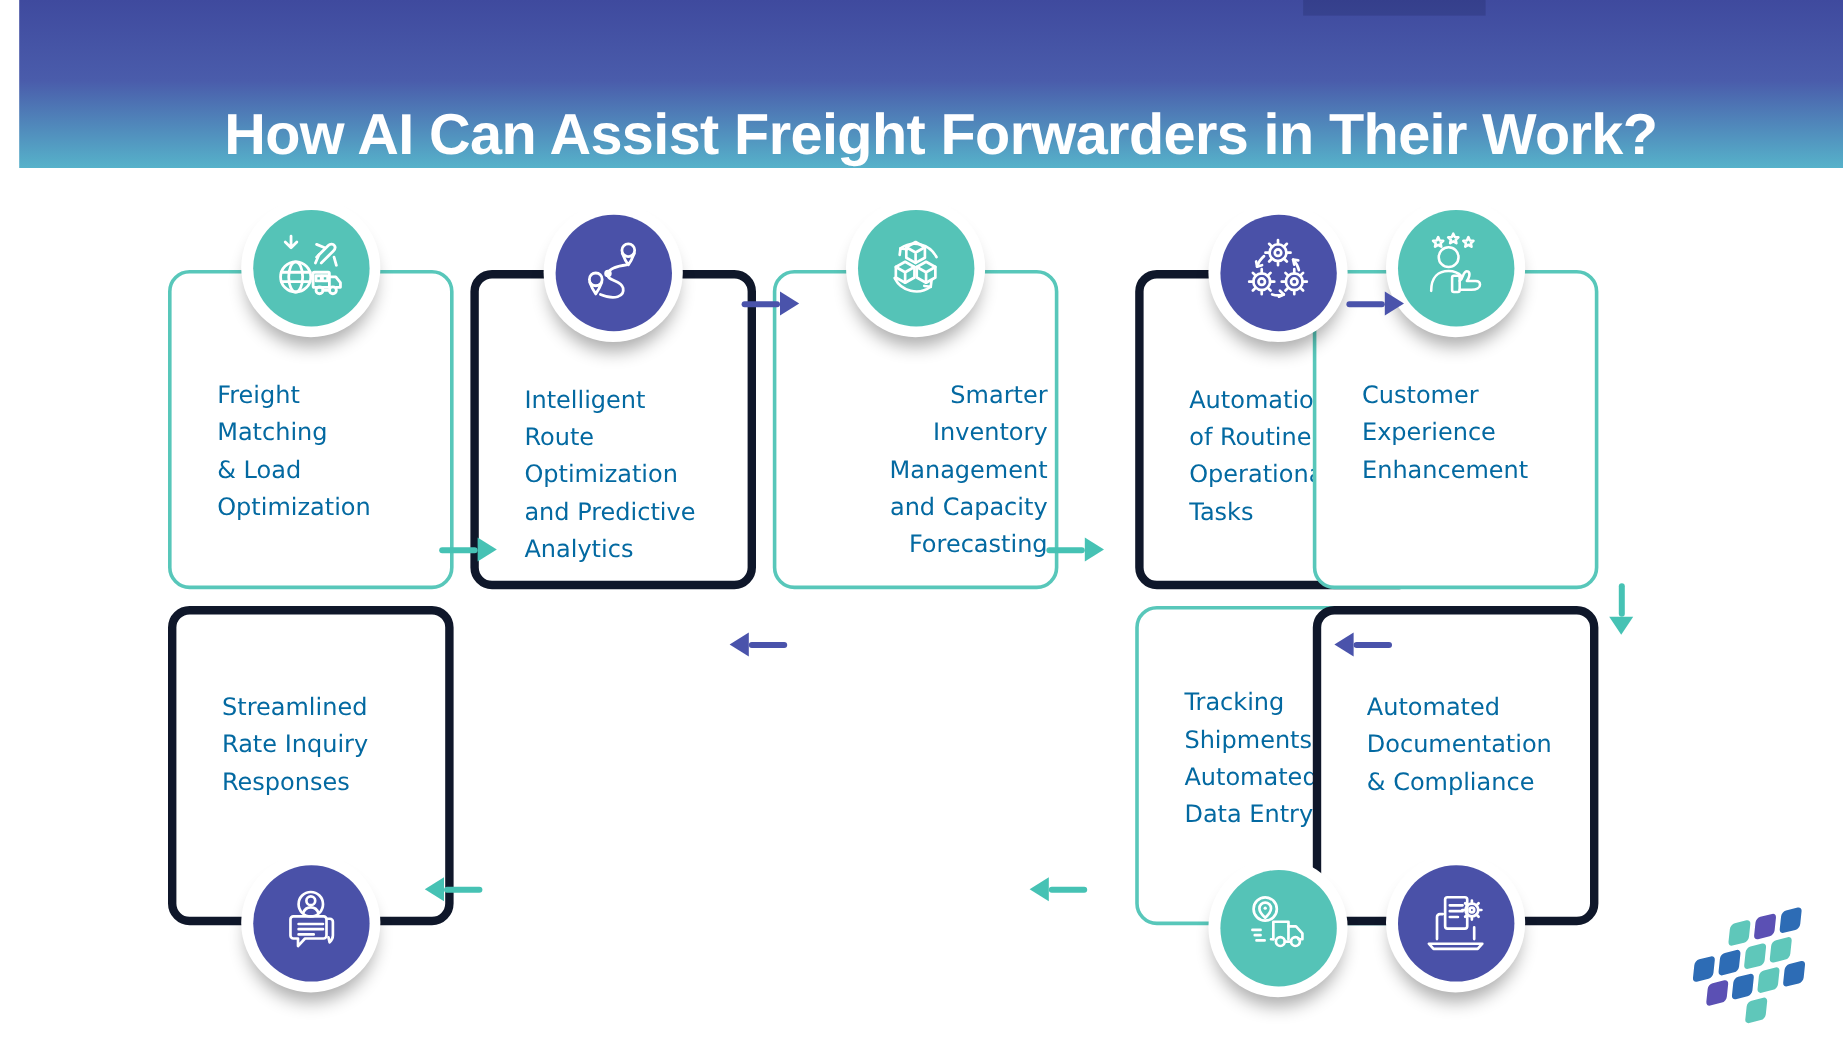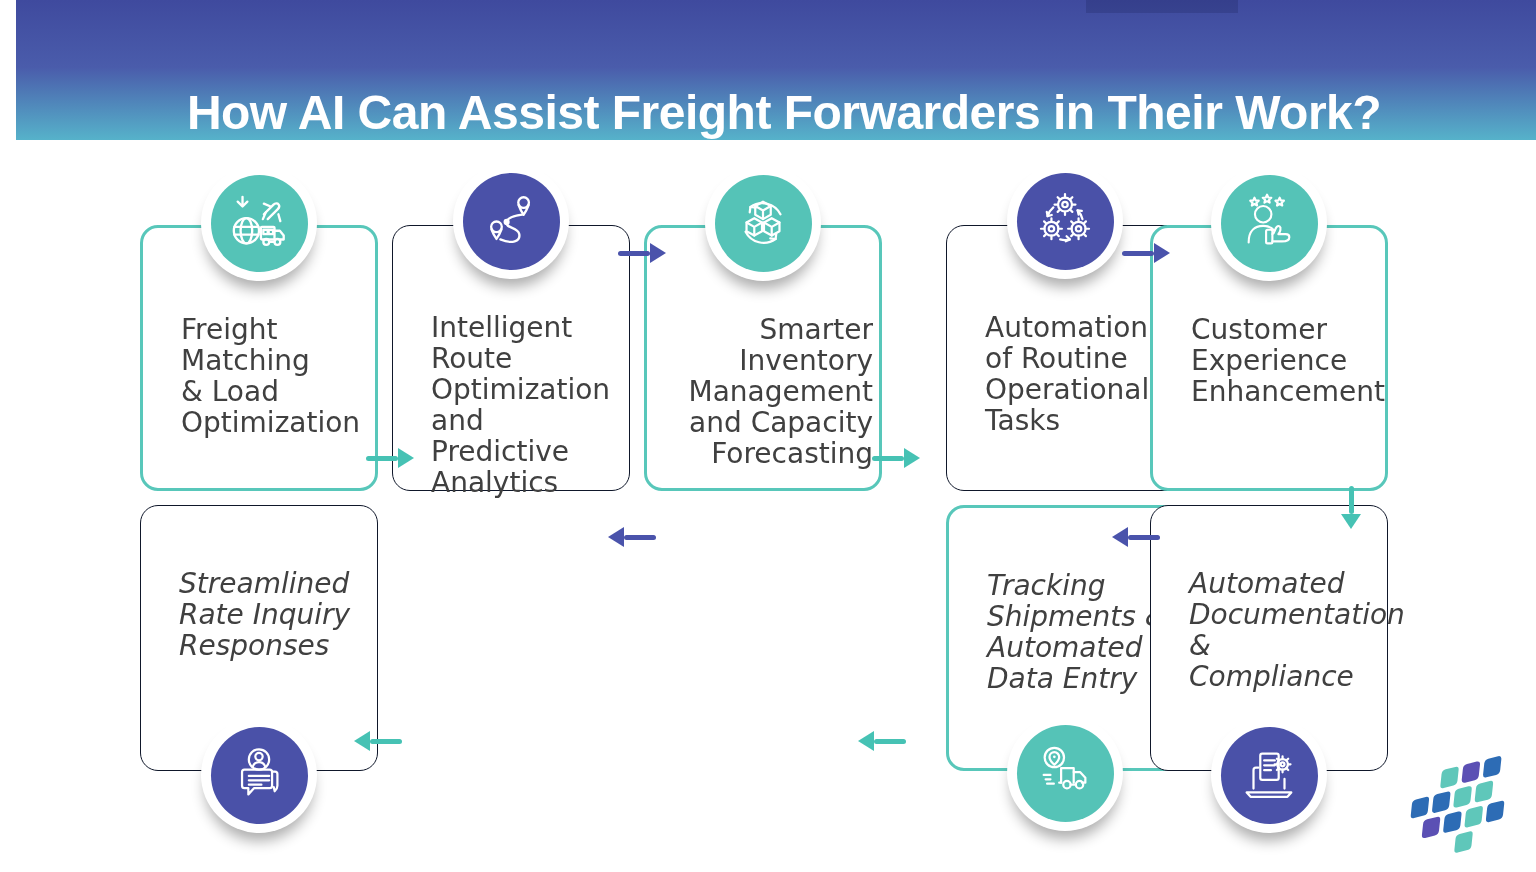--- a/index.html
+++ b/index.html
@@ -10,36 +10,36 @@
   .hero{position:absolute;left:16px;top:0;width:1536px;height:140px;
         background:linear-gradient(180deg,#3f4a9e 0%,#4a5cab 48%,#56b2ca 100%);
         display:flex;align-items:flex-end;justify-content:center;}
   .hero-strip{position:absolute;left:1070px;top:0;width:152px;height:13px;background:rgba(10,16,60,.18);}
   .hero h1{margin:0;color:#ffffff;font-size:48px;font-weight:800;letter-spacing:-.5px;
            font-family:"Liberation Sans","DejaVu Sans",sans-serif;}
 
   
   .card{position:absolute;width:238px;height:266px;background:#fff;border-radius:18px;box-sizing:border-box;}
   .card.teal  {border:3px solid #58c7ba;}
-  .card.indigo{border:1px solid #0f172a;}
+  .card.indigo{border:7px solid #0f172a;}
   .r1{top:225px;} .r2{top:505px;}
-  .c1{left:140px;} .c2{left:392px;} .c3{left:644px;text-align:right;} .c4{left:900px;margin-left:46px;} .c5{left:1150px;}
+  .c1{left:140px;} .c2{left:392px;} .c3{left:644px;text-align:right;} .c4{left:900px;margin-left:46px;} .c5{left:1094px;}
 
   .badge{position:absolute;left:50%;transform:translateX(-50%);width:116px;height:116px;background:#fff;
          border-radius:50%;box-shadow:0 12px 14px -4px rgba(0,0,0,.32);
          display:flex;align-items:center;justify-content:center;z-index:4;}
   .r1 .badge{top:-63px;} .r2 .badge{bottom:-63px;}
   .badge-inner{width:97px;height:97px;border-radius:50%;display:flex;align-items:center;justify-content:center;}
   .teal  .badge-inner{background:#55c3b7;}
   .indigo .badge-inner{background:#4a51a8;}
   .badge svg{display:block;}
 
-  .label{position:absolute;left:38px;right:6px;font-size:28px;line-height:31px;font-weight:500;
-         color:#404040;white-space:pre-line;font-family:"DejaVu Sans","Liberation Sans",sans-serif;}
-  .r1 .label{top:86px;} .r2 .label{top:62px;font-style:italic;}
+  .label{position:absolute;left:38px;right:6px;font-size:20px;line-height:31px;font-weight:500;
+         color:#0369a1;white-space:pre-line;font-family:"DejaVu Sans","Liberation Sans",sans-serif;}
+  .r1 .label{top:86px;} .r2 .label{top:62px;}
 
   
   .arrow{position:absolute;display:flex;align-items:center;z-index:6;}
   .arrow .shaft{width:32px;height:5px;border-radius:3px;}
   .arrow.right .head{width:0;height:0;border-top:10px solid transparent;border-bottom:10px solid transparent;border-left:16px solid;}
   .arrow.left  .head{width:0;height:0;border-top:10px solid transparent;border-bottom:10px solid transparent;border-right:16px solid;}
   .arrow.down{flex-direction:column;width:20px;}
   .arrow.down .shaft{width:5px;height:28px;}
   .arrow.down .head{width:0;height:0;border-left:10px solid transparent;border-right:10px solid transparent;border-top:15px solid;}
   .arrow.tealA .shaft{background:#46c2b4;}

